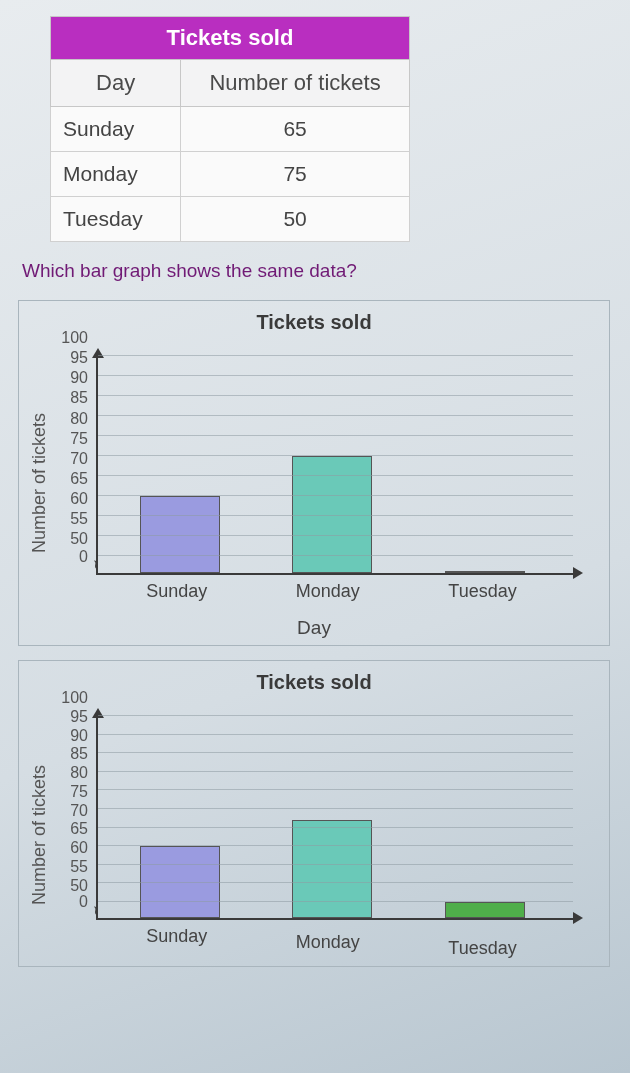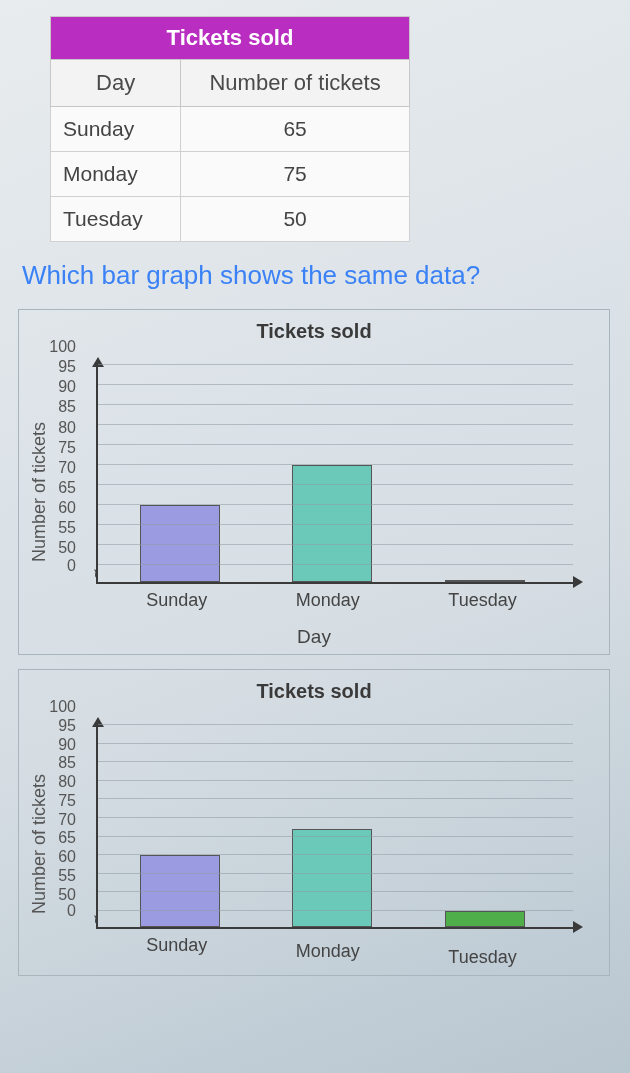--- a/index.html
+++ b/index.html
@@ -41,22 +41,22 @@
     border: 1px solid #d0d0d0;
     padding: 10px 12px;
     font-size: 21px;
     color: #444;
   }
   table.ticket-table td.num { text-align: center; }
   table.ticket-table td.day { text-align: left; }
 
   
   .question {
-    font-size: 26px;
-    color: #3b82f6;
+    font-size: 19px;
+    color: #701a75;
     margin: 8px 0 18px 2px;
   }
 
   
   .chart-card {
     border: 1px solid #a9b5bd;
     margin: 0 0 14px -2px;
     width: 592px;
     padding: 10px 8px 6px 8px;
     background: transparent;
@@ -91,21 +91,21 @@
     display: flex;
     flex-direction: column;
     justify-content: flex-start;
     align-items: flex-end;
     font-size: 16px;
     color: #555;
     width: 38px;
     position: relative;
     padding-top: 0;
   }
-  .ytick { position: absolute; right: 16px; transform: translateY(-50%); margin-left: 36px; }
+  .ytick { position: absolute; right: 4px; transform: translateY(-50%); margin-left: 36px; }
 
   .plot-wrap { flex: 1 1 auto; position: relative; margin-left: 4px; }
 
   .plot {
     position: absolute;
     left: 0; right: 28px; top: 6px; bottom: 40px;
     border-left: 2px solid #3a3a3a;
     border-bottom: 2px solid #3a3a3a;
   }
   .gridline {

